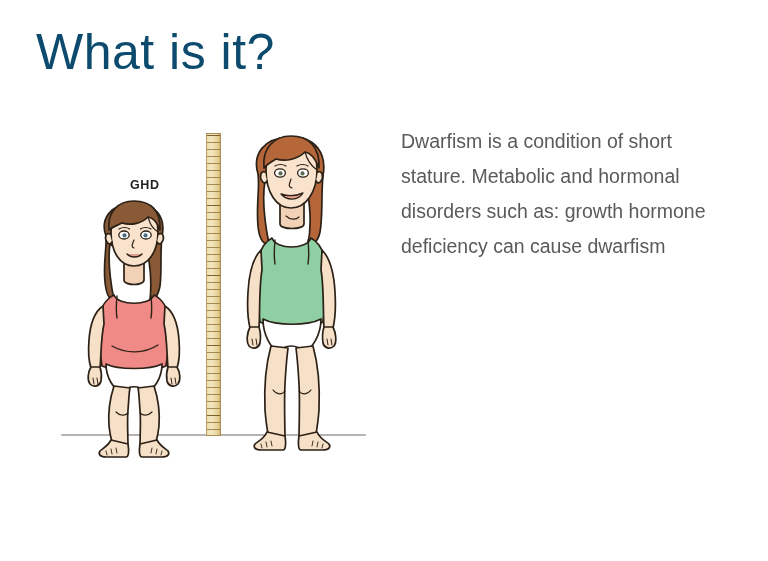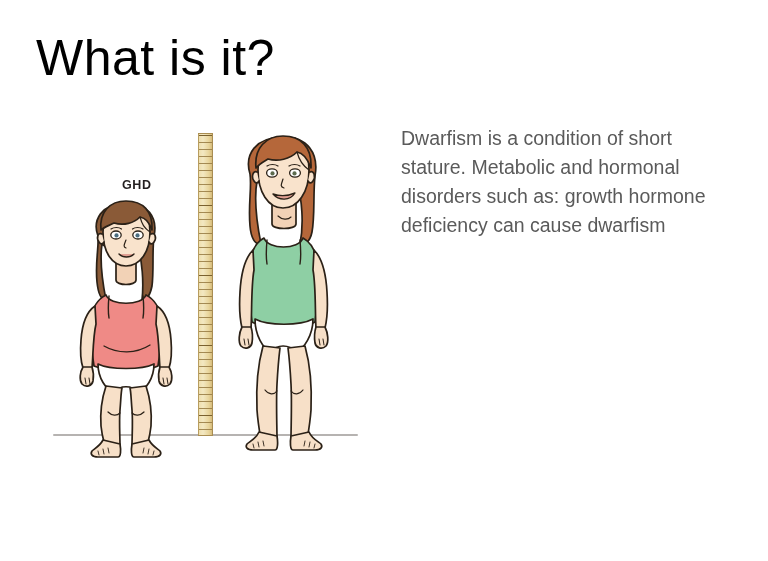--- a/index.html
+++ b/index.html
@@ -23,42 +23,41 @@
   }
 
   
   .slide-title {
     position: absolute;
     left: 36px;
     top: 22px;
     font-size: 50px;
     line-height: 1.2;
     font-weight: 400;
-    color: #000000;
+    color: #0c4a6e;
     letter-spacing: 0.5px;
     white-space: nowrap;
-    margin-top: 6px;
   }
 
   
   .body-text {
     position: absolute;
     left: 401px;
     top: 124px;
     width: 312px;
     font-size: 19.5px;
-    line-height: 29px;
+    line-height: 35px;
     color: #5a5a5a;
     font-weight: 400;
   }
 
   
   .illustration {
     position: absolute;
-    left: 40px;
+    left: 48px;
     top: 110px;
     width: 340px;
     height: 390px;
     text-align: center;
   }
 
   .ghd-label {
     position: absolute;
     left: 82px;
     top: 68px;

